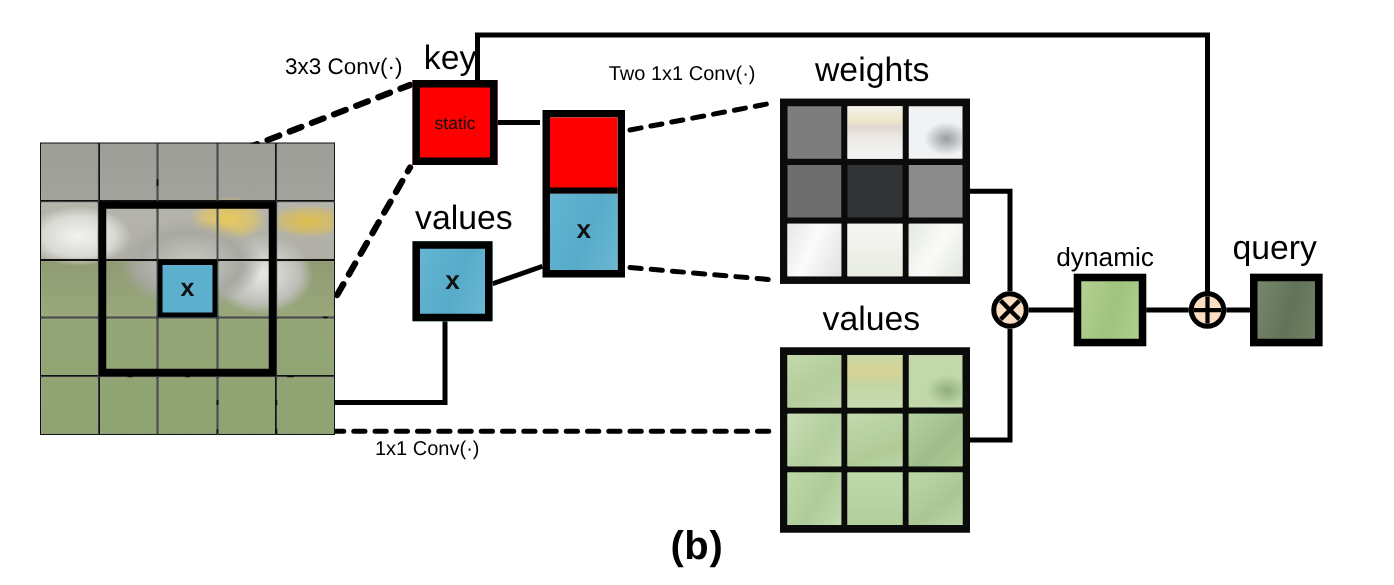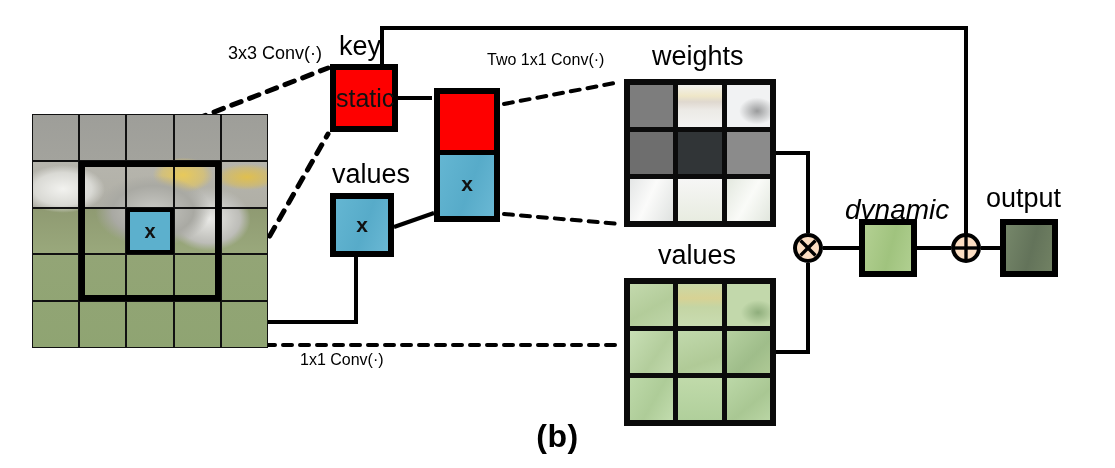--- a/index.html
+++ b/index.html
@@ -5,21 +5,21 @@
   html,body{margin:0;padding:0;background:#fff;}
   body{width:1115px;height:468px;position:relative;overflow:hidden;
        font-family:"Liberation Sans","DejaVu Sans",sans-serif;color:#000;}
   #stage{position:absolute;left:0;top:0;width:1115px;height:468px;}
   svg#wires{position:absolute;left:0;top:0;width:1115px;height:468px;pointer-events:none;}
 
   .lbl{position:absolute;white-space:nowrap;line-height:1;}
   .lbl-big{font-size:27px;}
   .lbl-mid{font-size:18px;}
   .lbl-sm{font-size:16px;}
-  .lbl-panel{font-size:28px;font-style:italic;}
+  .lbl-panel{font-size:21px;}
 
   
   #photogrid{position:absolute;left:32px;top:114px;width:236px;height:234px;}
   #photogrid .cell{position:absolute;box-sizing:border-box;border:1.5px solid #111;overflow:hidden;}
   #photogrid .cell i{position:absolute;left:0;top:0;display:block;width:236px;height:234px;}
   
   .photo{
     background-color:#9aa08f;
     background-image:
       radial-gradient(ellipse 60px 34px at 30px 74px, #f2f2ef 0%, #d9d9d4 48%, rgba(200,200,195,0) 70%),
@@ -41,21 +41,21 @@
   #centercell{position:absolute;left:126px;top:208px;width:48px;height:46px;
               box-sizing:border-box;border:4px solid #000;background:#5cb0cd;}
   #centercell .x{position:absolute;left:0;right:0;top:50%;transform:translateY(-50%);
                  text-align:center;font-size:20px;font-weight:600;color:#111;}
 
   
   .box{position:absolute;box-sizing:border-box;border:6px solid #000;background:#fff;}
   .box .x{position:absolute;left:0;right:0;top:50%;transform:translateY(-50%);
           text-align:center;font-size:21px;font-weight:600;color:#111;}
   .box .inner-lbl{position:absolute;left:0;right:0;top:50%;transform:translateY(-50%);
-          text-align:center;font-size:25px;color:#111;}
+          text-align:center;font-size:14px;color:#111;}
 
   #keybox{left:330px;top:64px;width:68px;height:68px;background:#fe0000;}
   #querybox{left:330px;top:193px;width:64px;height:64px;background:#5cb0cd;
             background-image:linear-gradient(110deg,#64b6d2 0%,#57abc9 55%,#6ab8d4 100%);}
 
   #kqstack{position:absolute;left:434px;top:88px;width:66px;height:134px;
            box-sizing:border-box;border:6px solid #000;}
   #kqstack .top{position:absolute;left:0;right:0;top:0;height:50%;background:#fe0000;
                 box-sizing:border-box;border-bottom:5px solid #000;}
   #kqstack .bot{position:absolute;left:0;right:0;bottom:0;height:50%;
@@ -208,21 +208,21 @@
 
   <div class="lbl lbl-mid" style="left:228px;top:44px;">3x3 Conv(·)</div>
   <div class="lbl lbl-sm" style="left:487px;top:52px;">Two 1x1 Conv(·)</div>
   <div class="lbl lbl-sm" style="left:286px;top:352px;margin-left:14px;">1x1 Conv(·)</div>
 
   <div class="lbl lbl-big" style="left:339px;top:33px;">key</div>
   <div class="lbl lbl-big" style="left:332px;top:161px;">values</div>
   <div class="lbl lbl-big" style="left:658px;top:242px;">values</div>
   <div class="lbl lbl-big" style="left:652px;top:43px;">weights</div>
   <div class="lbl lbl-panel" style="left:845px;top:196px;">dynamic</div>
-  <div class="lbl lbl-big" style="left:986px;top:185px;">output</div>
+  <div class="lbl lbl-big" style="left:986px;top:185px;">query</div>
 
   <div class="box" id="keybox">
     <span class="inner-lbl">static</span>
   </div>
 
   <div class="box" id="querybox">
     <span class="x">x</span>
   </div>
 
   <div id="kqstack">

